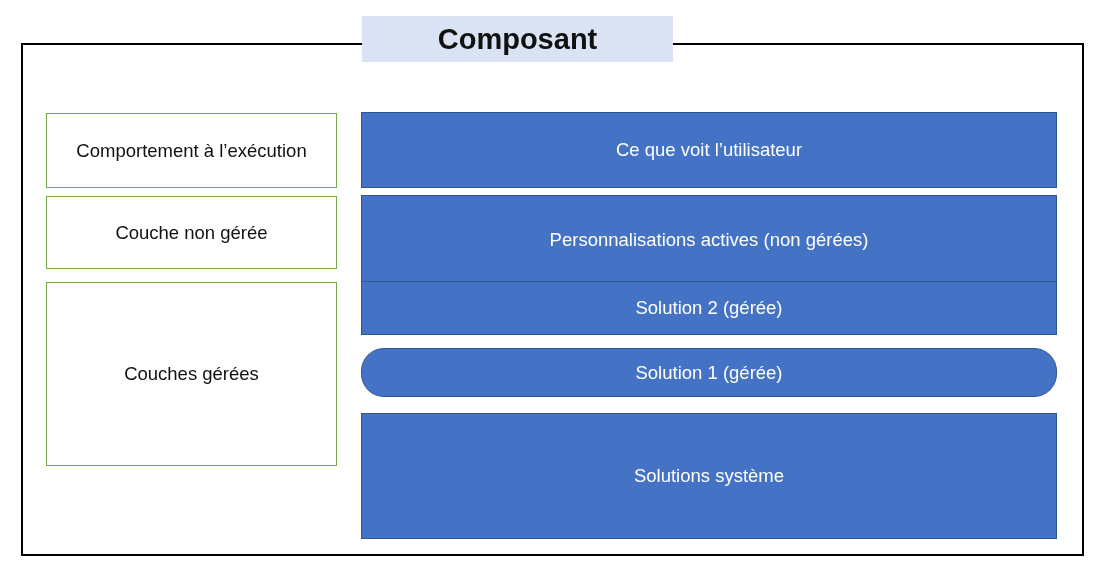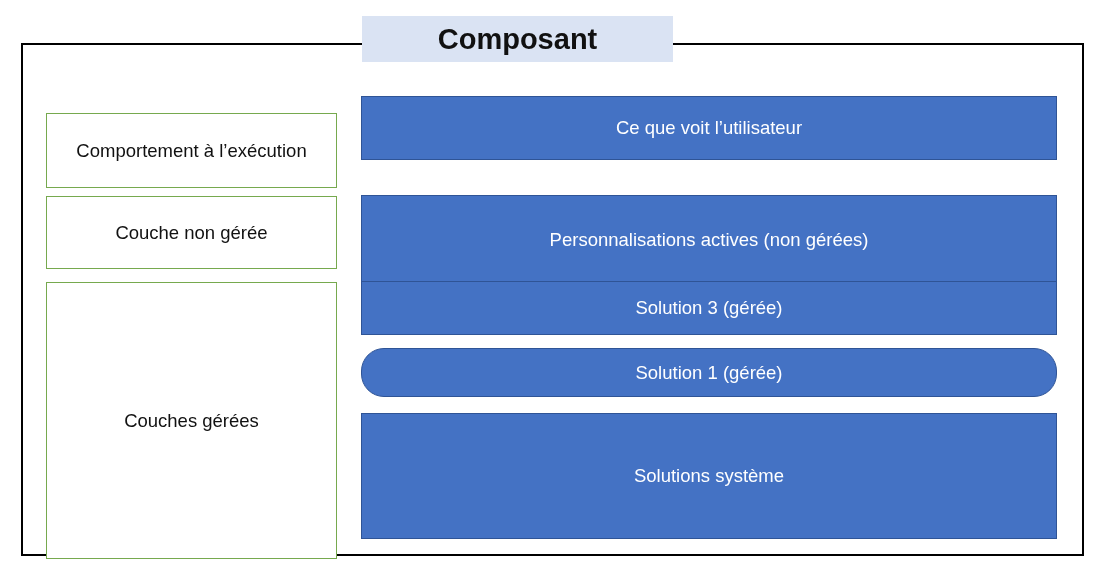--- a/index.html
+++ b/index.html
@@ -58,36 +58,36 @@
     display: flex;
     align-items: center;
     justify-content: center;
     text-align: center;
     font-size: 18.5px;
     color: var(--text-dark);
     z-index: 1;
   }
   .label-box.pos-0 { top: 113px; height: 75px; }
   .label-box.pos-1 { top: 196px; height: 73px; }
-  .label-box.pos-2 { top: 282px; height: 277px; }
+  .label-box.pos-2 { top: 282px; height: 184px; }
   .layer-box {
     position: absolute;
     left: 361px;
     width: 696px;
     background: var(--blue-fill);
     border: 1.5px solid var(--blue-border);
     display: flex;
     align-items: center;
     justify-content: center;
     text-align: center;
     font-size: 18.5px;
     color: var(--text-light);
     z-index: 1;
   }
-  .layer-box.pos-0 { top: 96px; height: 64px; }
+  .layer-box.pos-0 { top: 112px; height: 76px; }
   .layer-box.pos-1 { top: 195px; height: 90px; }
   .layer-box.pos-2 { top: 281px; height: 54px; }
   .layer-box.pos-3 { top: 348px; height: 49px; border-radius: 23px; }
   .layer-box.pos-4 { top: 413px; height: 126px; }
 </style>
 </head>
 <body>
 
 <div class="canvas">
 
@@ -98,19 +98,19 @@
   <div class="label-box pos-0">Comportement à l’exécution</div>
 
   <div class="label-box pos-1">Couche non gérée</div>
 
   <div class="label-box pos-2">Couches gérées</div>
 
   <div class="layer-box pos-0">Ce que voit l’utilisateur</div>
 
   <div class="layer-box pos-1">Personnalisations actives (non gérées)</div>
 
-  <div class="layer-box pos-2">Solution 3 (gérée)</div>
+  <div class="layer-box pos-2">Solution 2 (gérée)</div>
 
   <div class="layer-box pos-3">Solution 1 (gérée)</div>
 
   <div class="layer-box pos-4">Solutions système</div>
 
 </div>
 
 </body></html>

